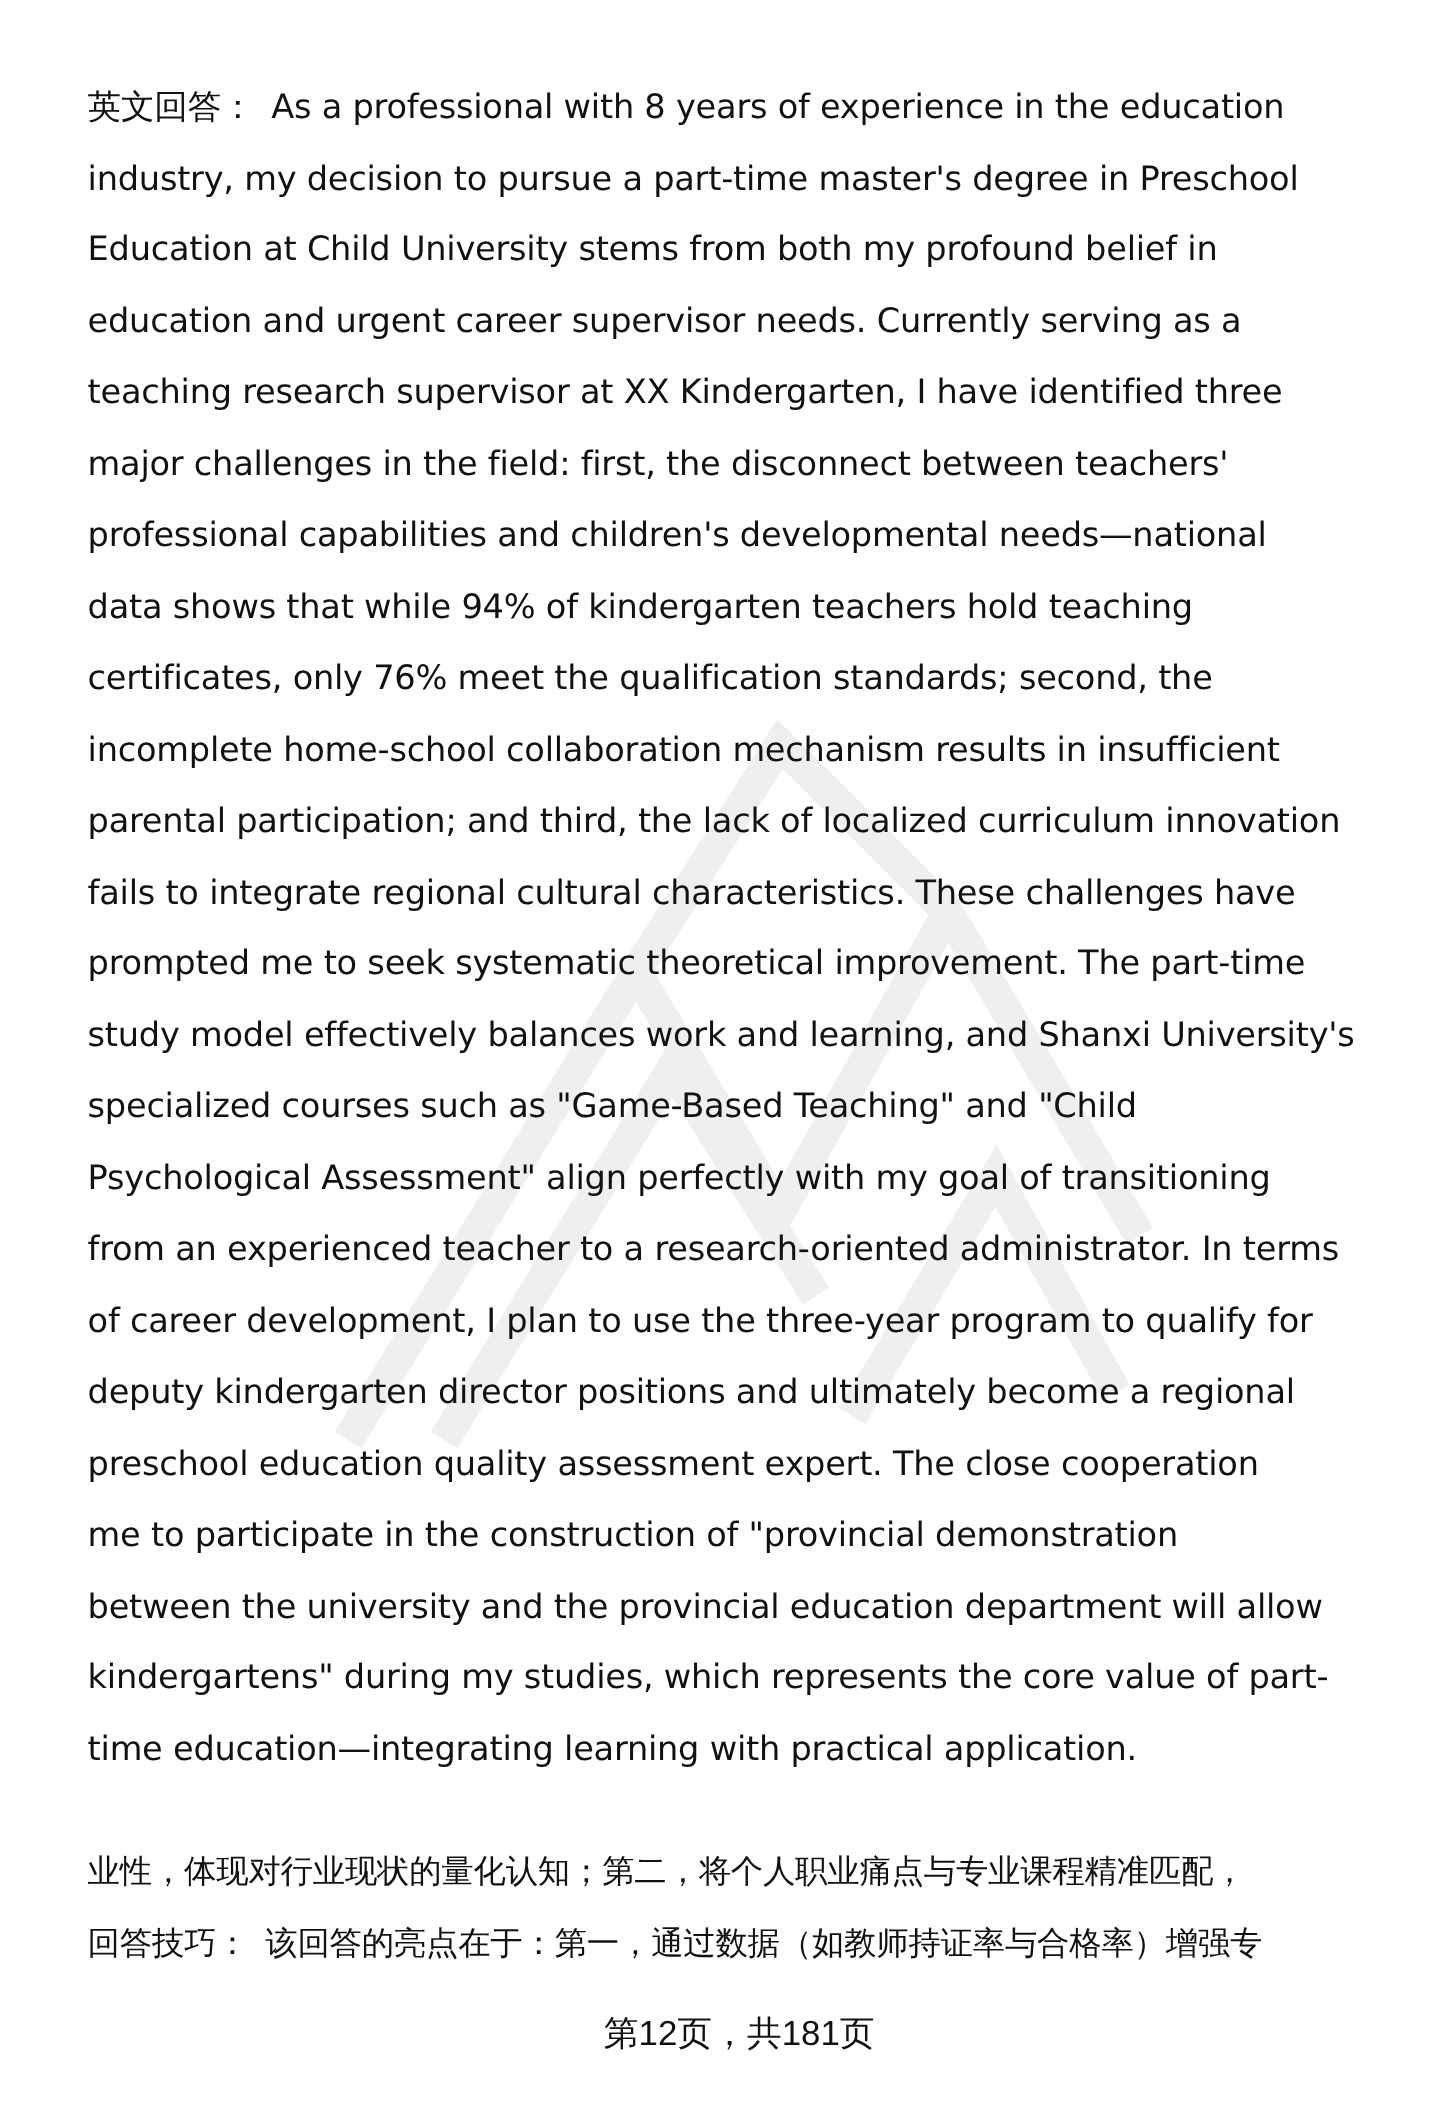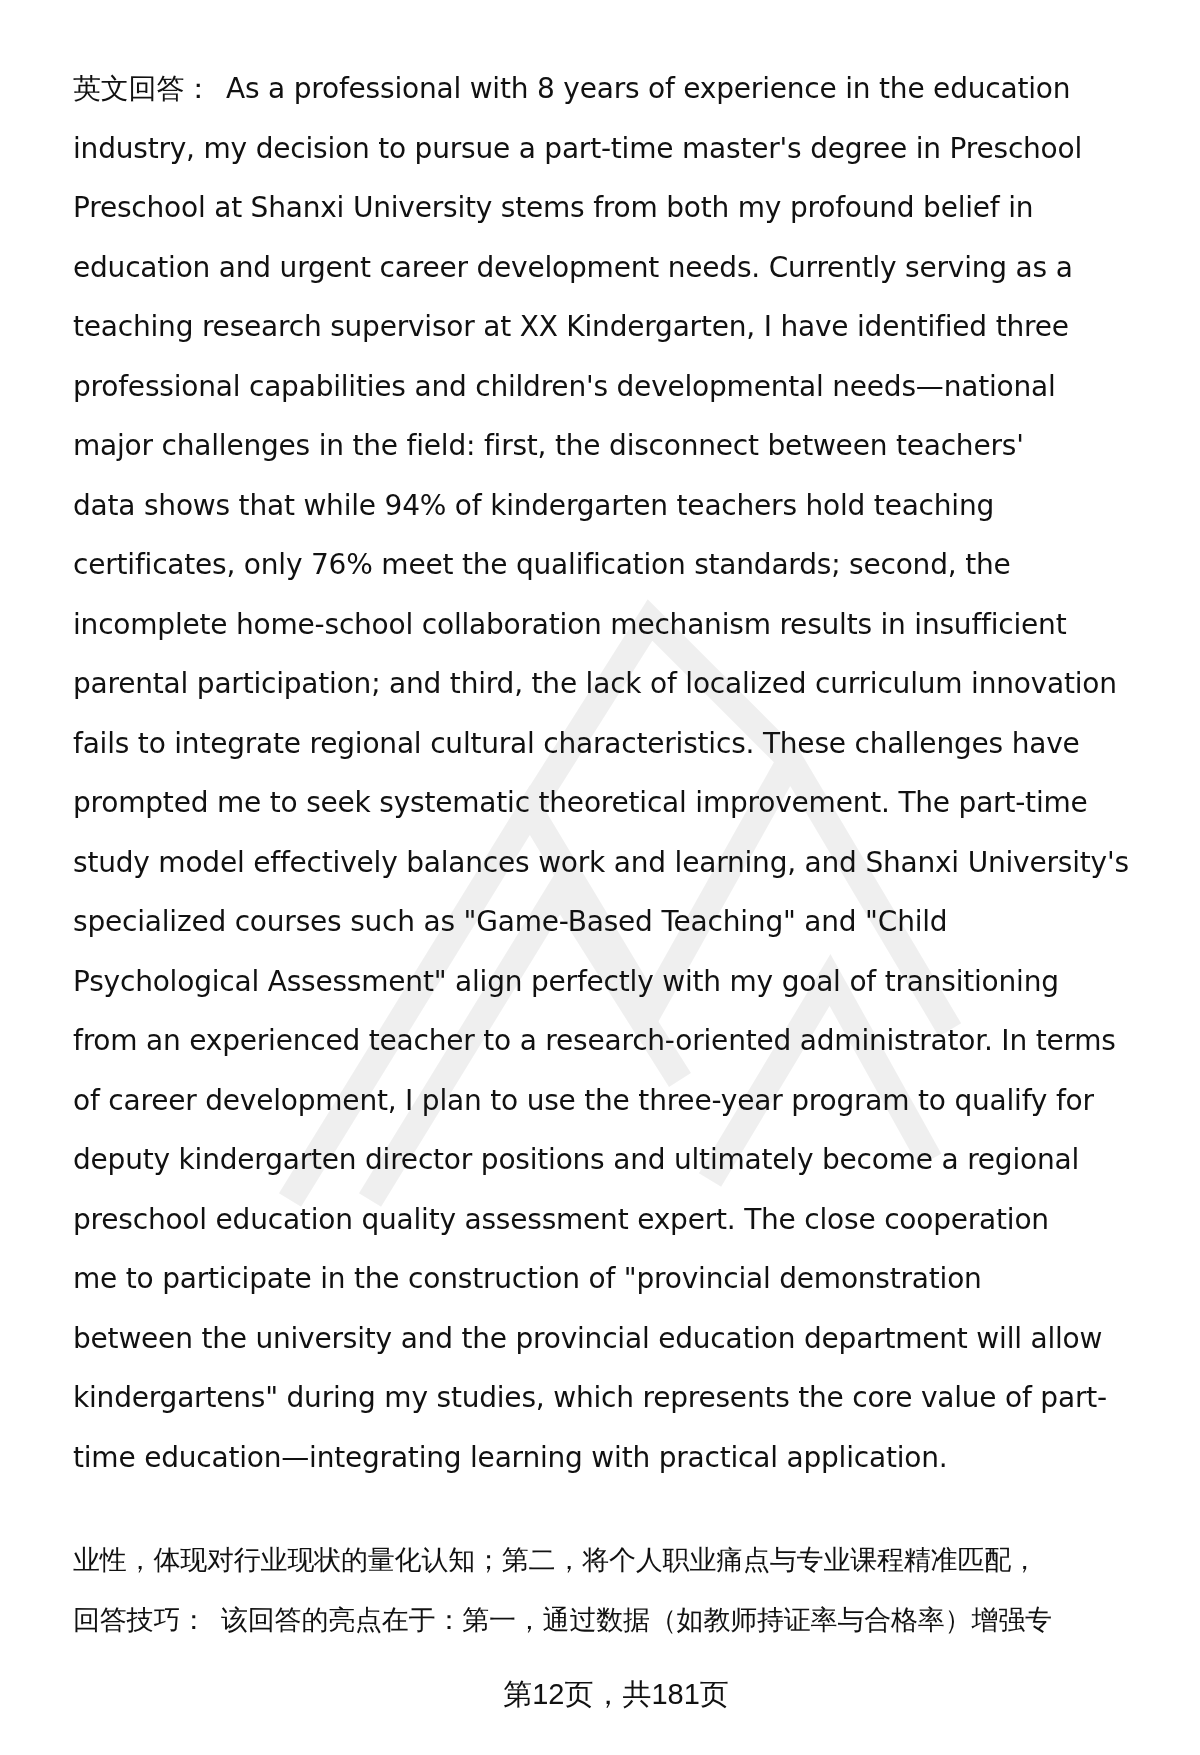--- a/index.html
+++ b/index.html
@@ -26,25 +26,25 @@
       <path d="M60 640 L300 250 L420 450 L560 200 L720 470"></path>
       <path d="M140 640 L330 330 L450 520"></path>
       <path d="M480 620 L600 420 L700 600"></path>
       <path d="M300 250 L420 60 L560 200"></path>
     </g>
   </svg>
 
   <div class="para answer">
     <span class="line"><span class="label">英文回答：</span><span>As a professional with 8 years of experience in the education</span></span>
     <span class="line">industry, my decision to pursue a part-time master's degree in Preschool</span>
-    <span class="line">Preschool at Shanxi University stems from both my profound belief in</span>
-    <span class="line">education and urgent career development needs. Currently serving as a</span>
+    <span class="line">Education at Child University stems from both my profound belief in</span>
+    <span class="line">education and urgent career supervisor needs. Currently serving as a</span>
     <span class="line">teaching research supervisor at XX Kindergarten, I have identified three</span>
+    <span class="line">major challenges in the field: first, the disconnect between teachers'</span>
     <span class="line">professional capabilities and children's developmental needs—national</span>
-    <span class="line">major challenges in the field: first, the disconnect between teachers'</span>
     <span class="line">data shows that while 94% of kindergarten teachers hold teaching</span>
     <span class="line">certificates, only 76% meet the qualification standards; second, the</span>
     <span class="line">incomplete home-school collaboration mechanism results in insufficient</span>
     <span class="line">parental participation; and third, the lack of localized curriculum innovation</span>
     <span class="line">fails to integrate regional cultural characteristics. These challenges have</span>
     <span class="line">prompted me to seek systematic theoretical improvement. The part-time</span>
     <span class="line">study model effectively balances work and learning, and Shanxi University's</span>
     <span class="line">specialized courses such as "Game-Based Teaching" and "Child</span>
     <span class="line">Psychological Assessment" align perfectly with my goal of transitioning</span>
     <span class="line">from an experienced teacher to a research-oriented administrator. In terms</span>

